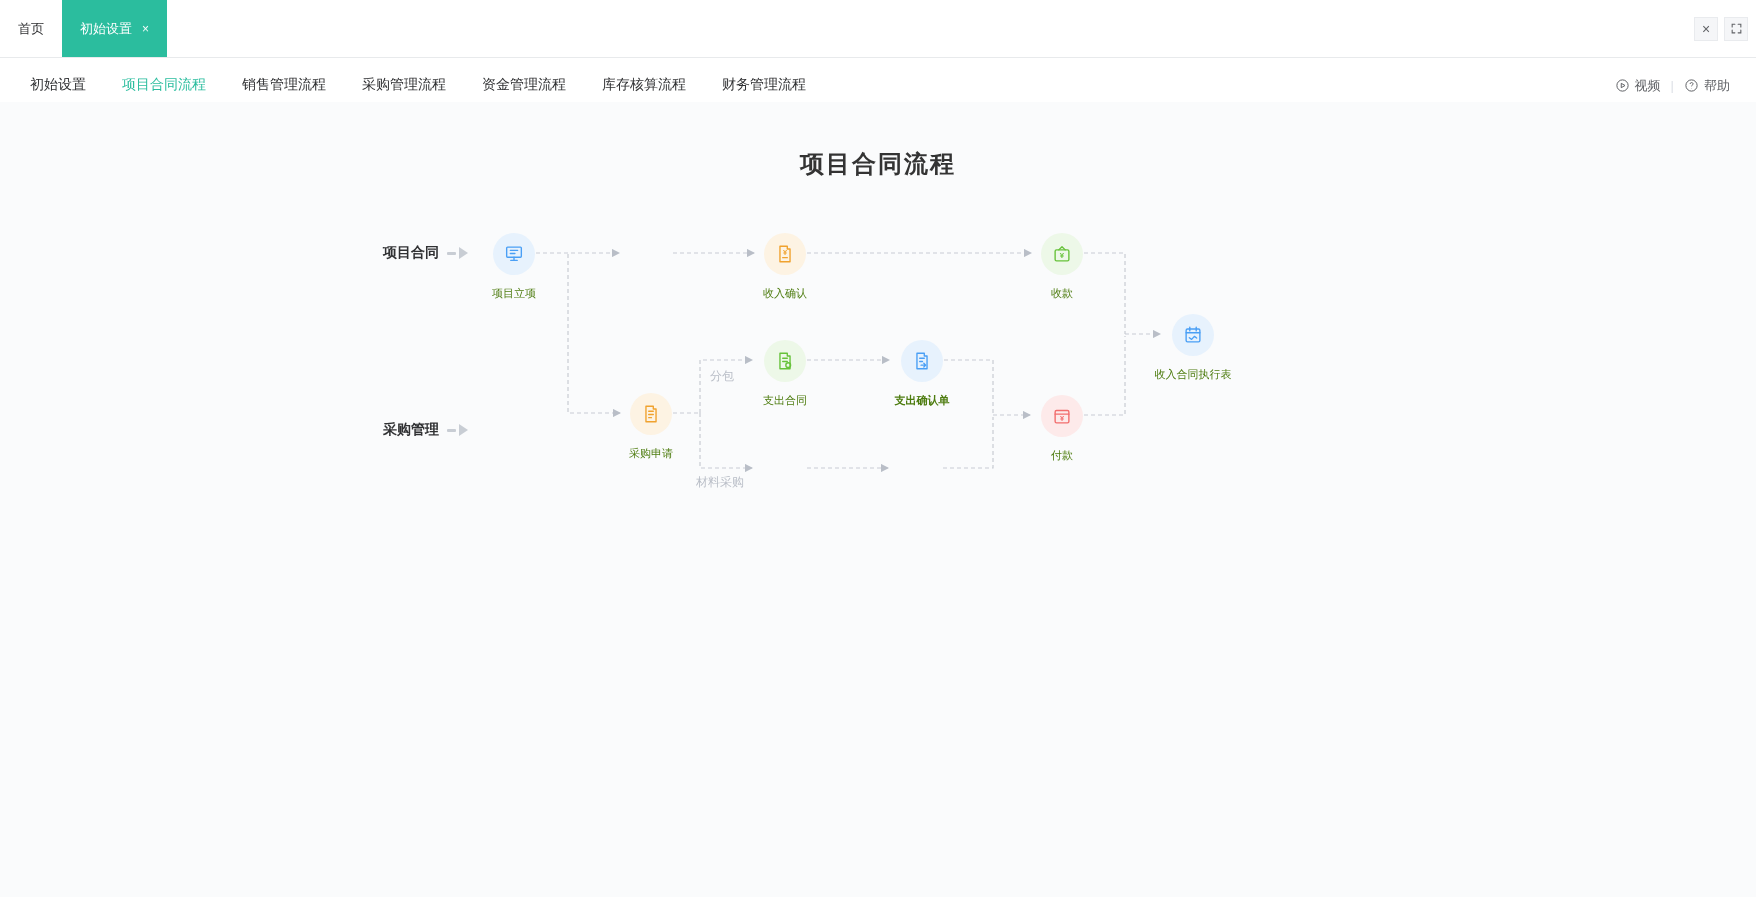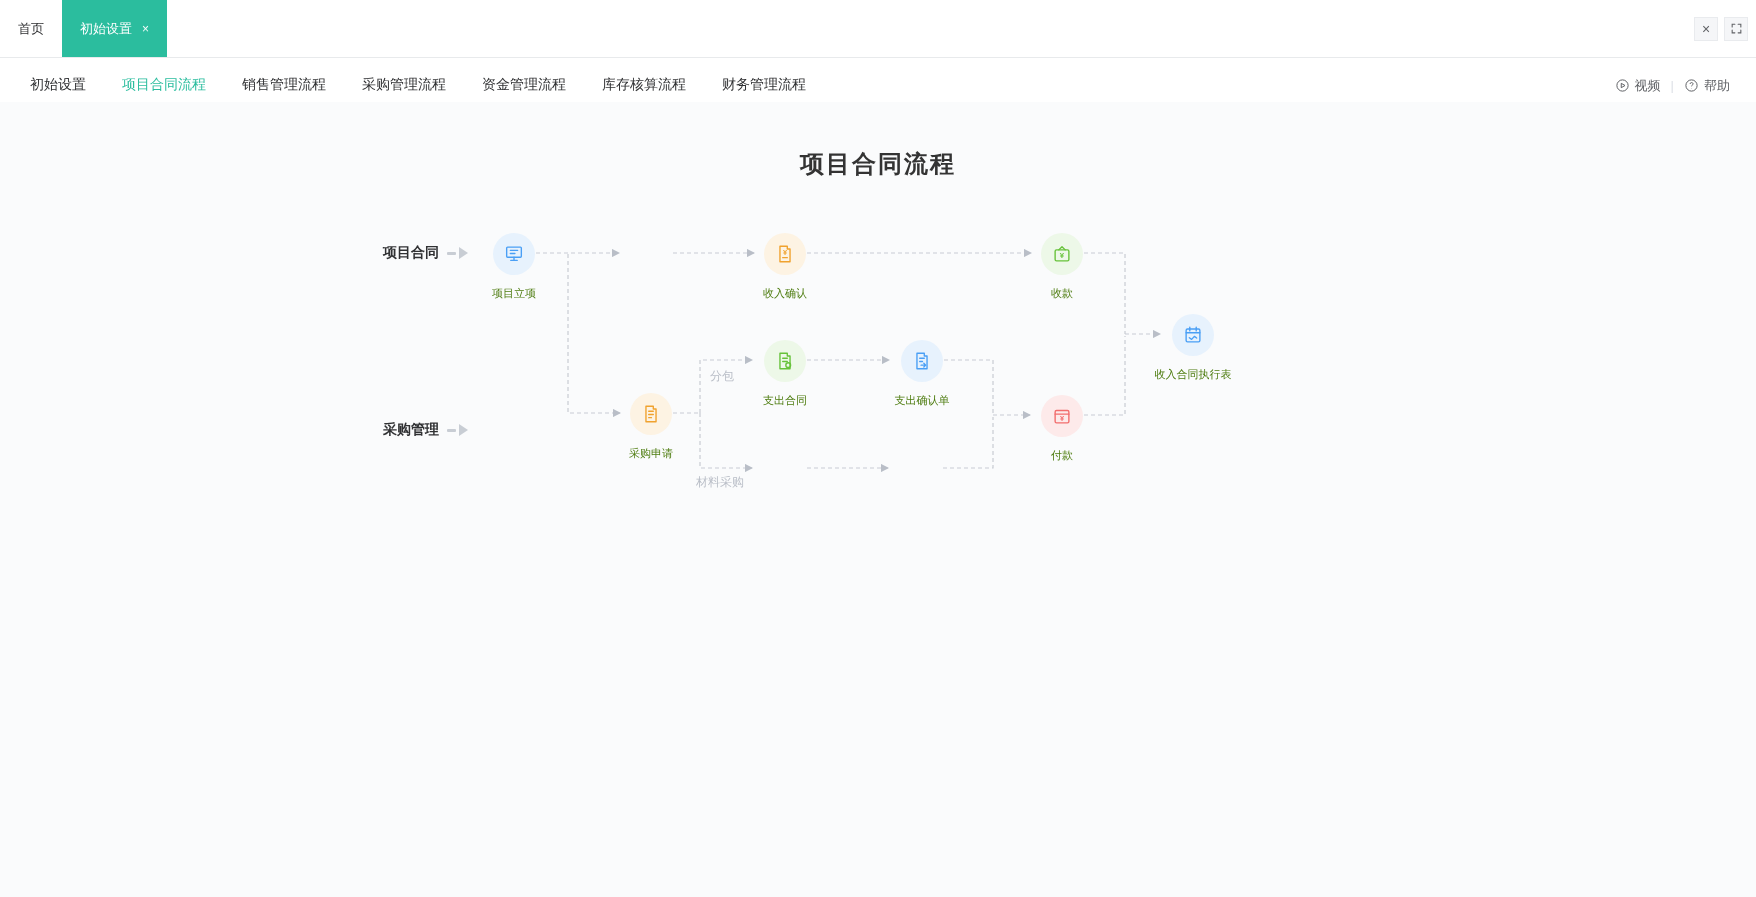--- a/index.html
+++ b/index.html
@@ -249,21 +249,21 @@
       <div class="circle c-green">
         <svg viewBox="0 0 24 24">
             <path d="M6.5 3.5V20.5h11V6.5h-3v-3z"></path>
             <path d="M9.5 9h5M9.5 12.5h5"></path>
             <circle cx="15.5" cy="16.5" r="2.6"></circle>
           </svg>
       </div>
       <div class="nlabel">支出合同</div>
     </div>
 
-    <div class="node" style="left:862px; top:238px;">
+    <div class="node" style="left:862px; top:238px;font-weight:bold;">
       <div class="circle c-blue">
         <svg viewBox="0 0 24 24">
             <path d="M6.5 3.5V20.5h11V6.5h-3v-3z"></path>
             <path d="M9.5 9h5M9.5 12.5h3"></path>
             <path d="M11 16.5h5M14 14.5l2 2-2 2"></path>
           </svg>
       </div>
       <div class="nlabel">支出确认单</div>
     </div>
 

